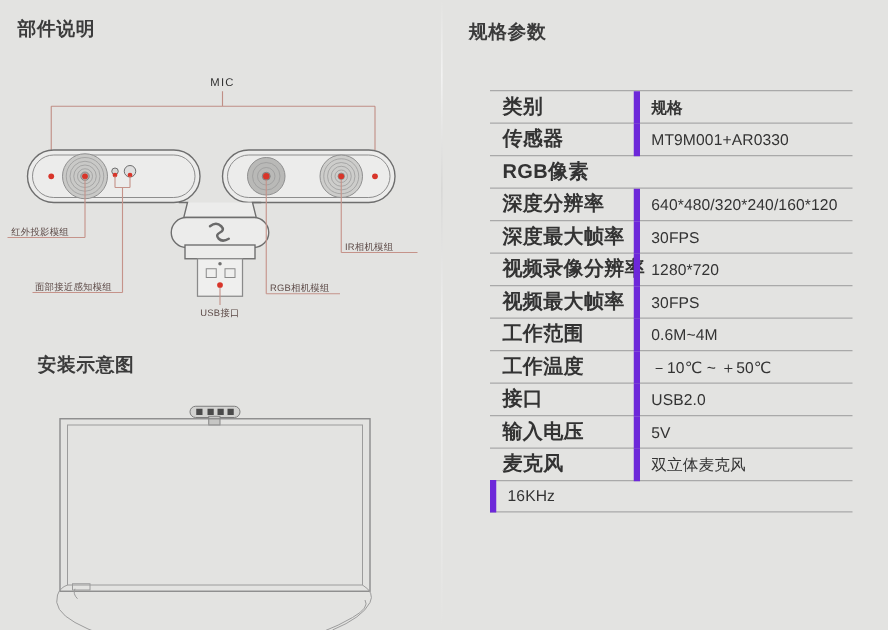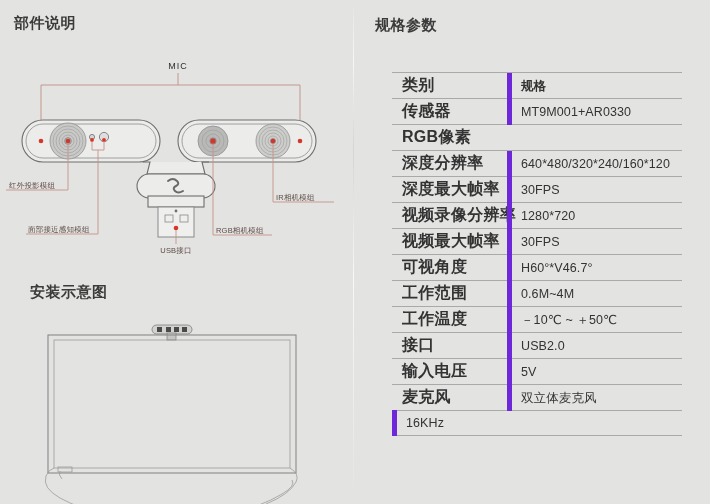--- a/index.html
+++ b/index.html
@@ -212,24 +212,20 @@
       </div>
       <div class="srow">
         <div class="scat">视频录像分辨率</div>
         <div class="sval">1280*720</div>
       </div>
       <div class="srow">
         <div class="scat">视频最大帧率</div>
         <div class="sval">30FPS</div>
       </div>
       <div class="srow">
-        <div class="scat">可视角度</div>
-        <div class="sval">H60°*V46.7°</div>
-      </div>
-      <div class="srow">
         <div class="scat">工作范围</div>
         <div class="sval">0.6M~4M</div>
       </div>
       <div class="srow">
         <div class="scat">工作温度</div>
         <div class="sval">－10℃ ~ ＋50℃</div>
       </div>
       <div class="srow">
         <div class="scat">接口</div>
         <div class="sval">USB2.0</div>

